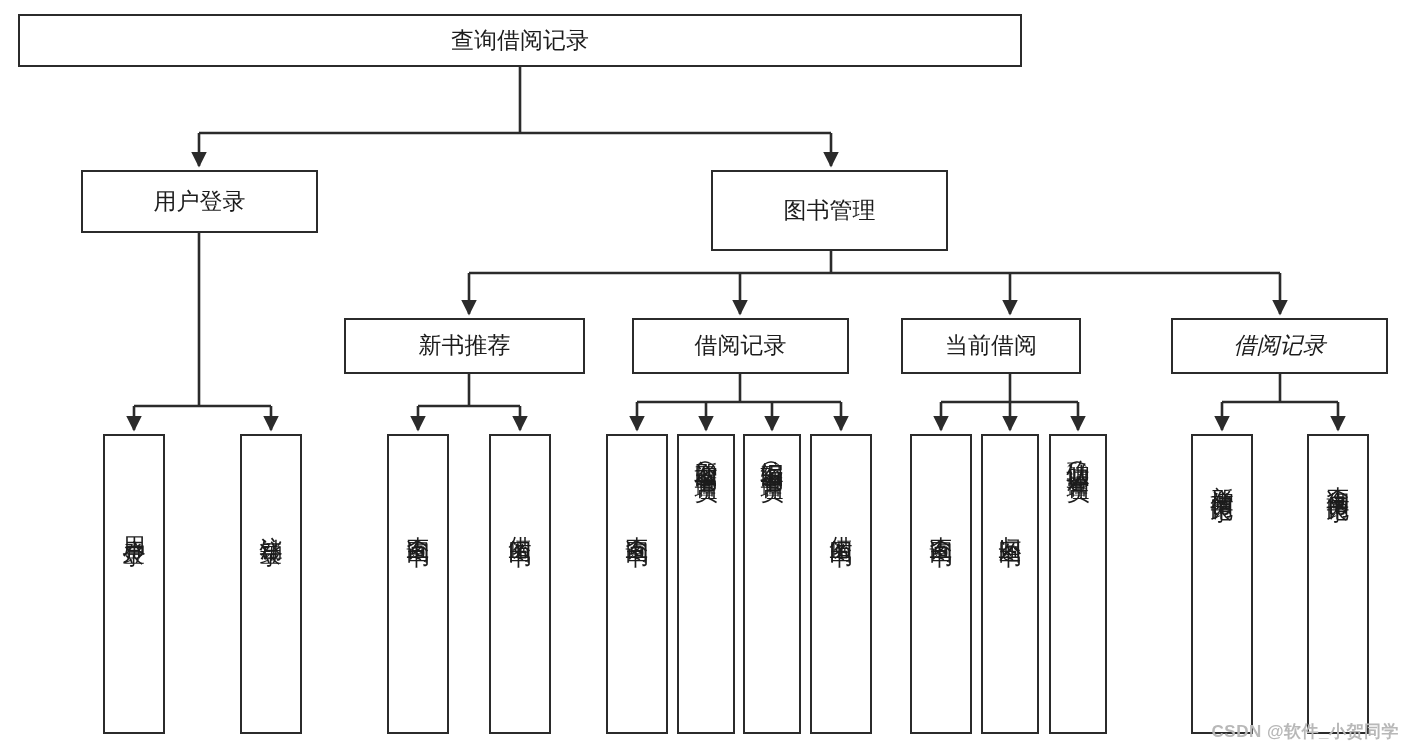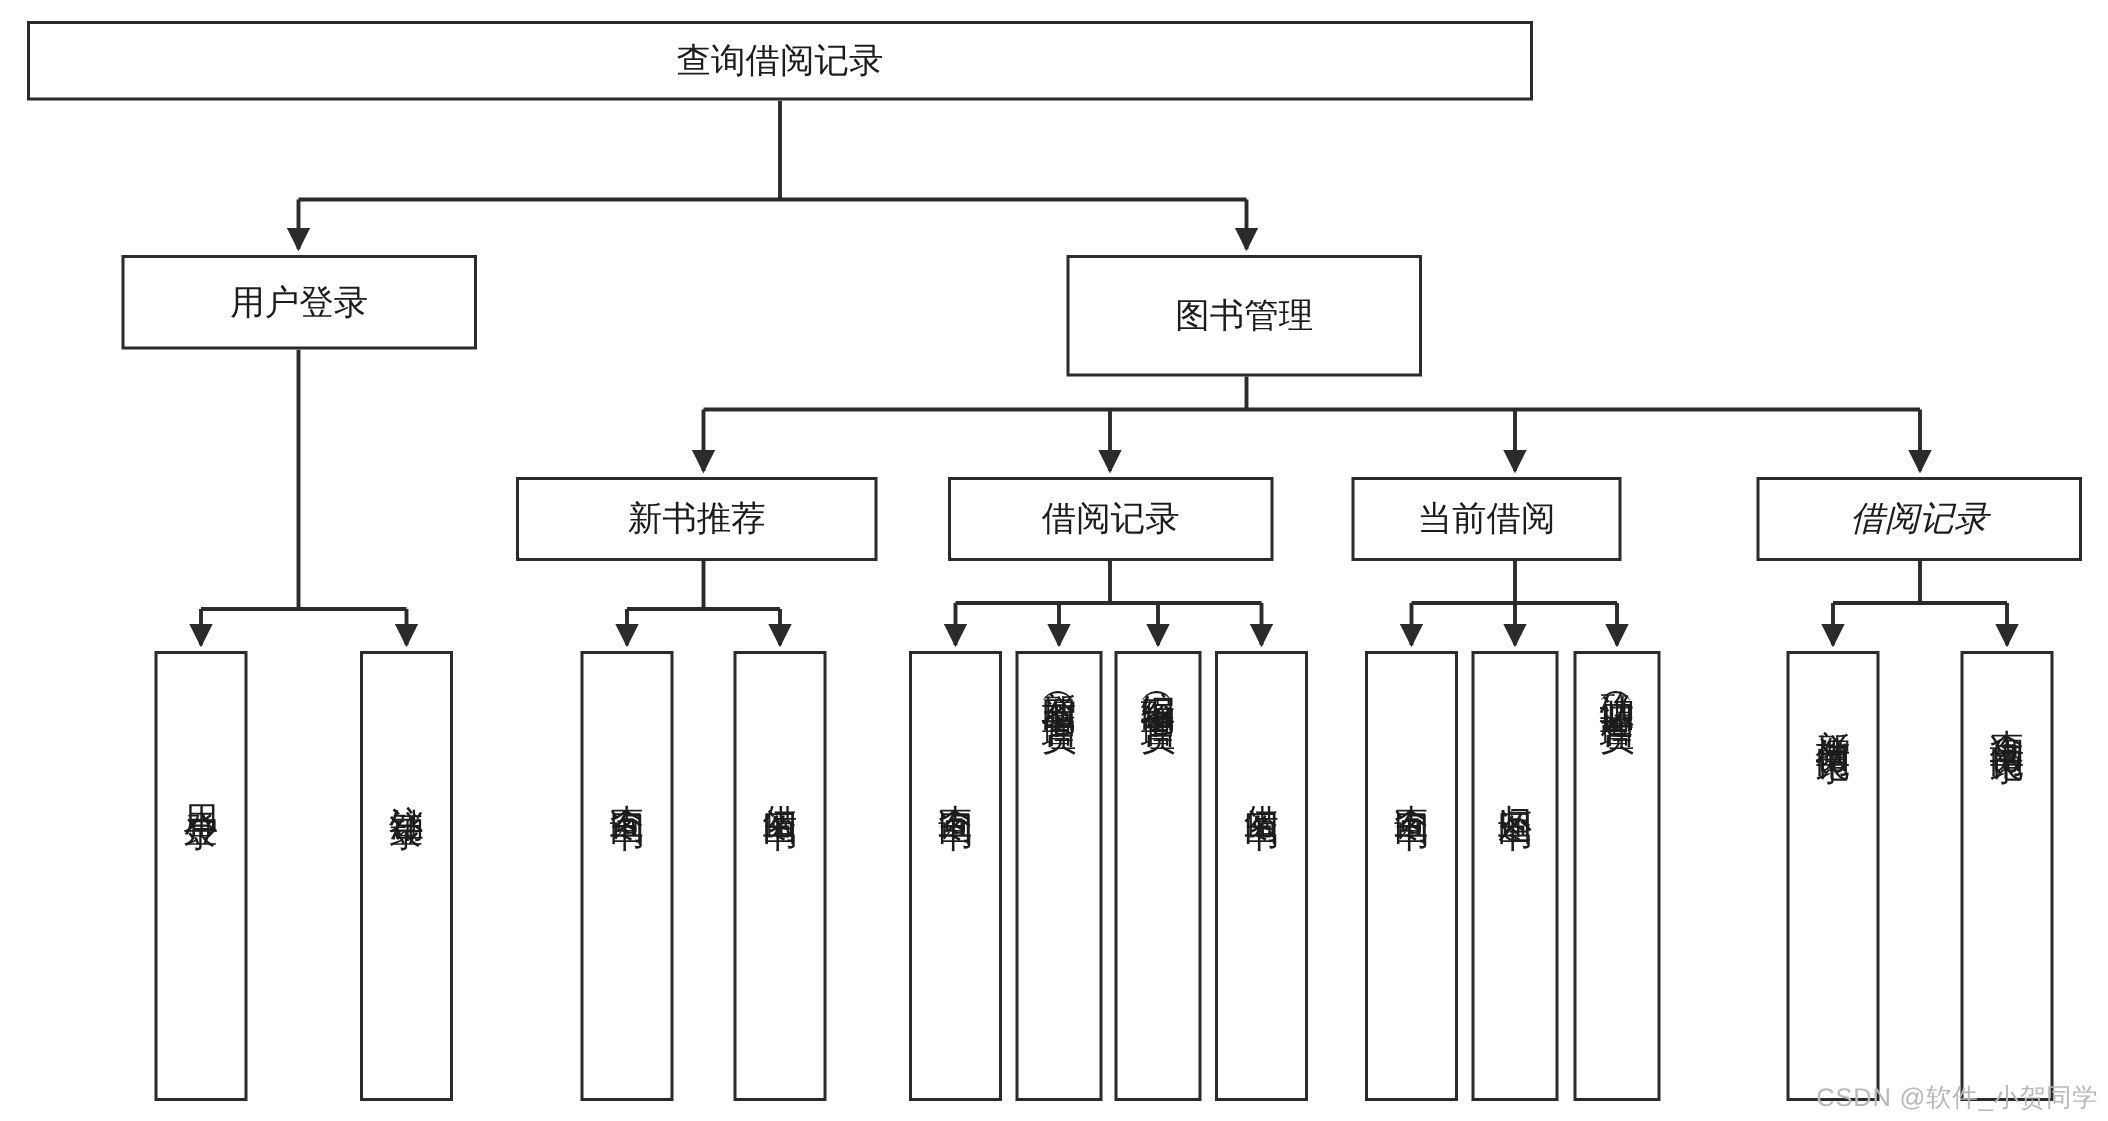--- a/index.html
+++ b/index.html
@@ -64,20 +64,21 @@
     white-space: nowrap;
   }
   #watermark {
     position: absolute;
     right: 6px;
     bottom: 4px;
     font-size: 17px;
     color: #b8b8b8;
     letter-spacing: 0.5px;
     white-space: nowrap;
+    font-weight: bold;
   }
 </style>
 </head>
 <body>
 
 <div id="canvas">
 
   <svg id="wires" viewBox="0 0 1405 747" xmlns="http://www.w3.org/2000/svg">
     <defs>
       <marker id="arrow" viewBox="0 0 10 10" refX="9" refY="5" markerWidth="6" markerHeight="6" orient="auto-start-reverse">

